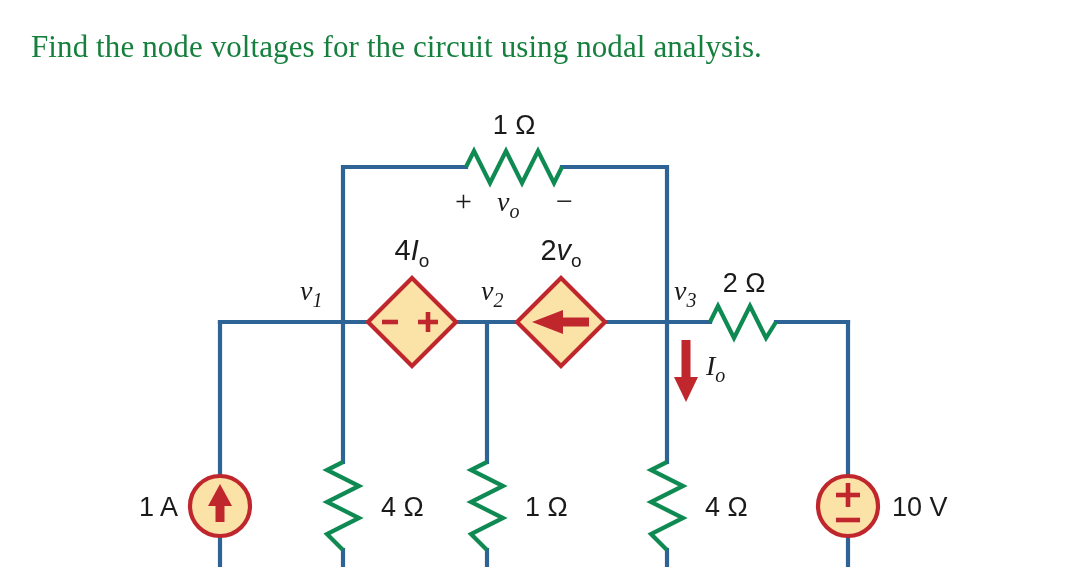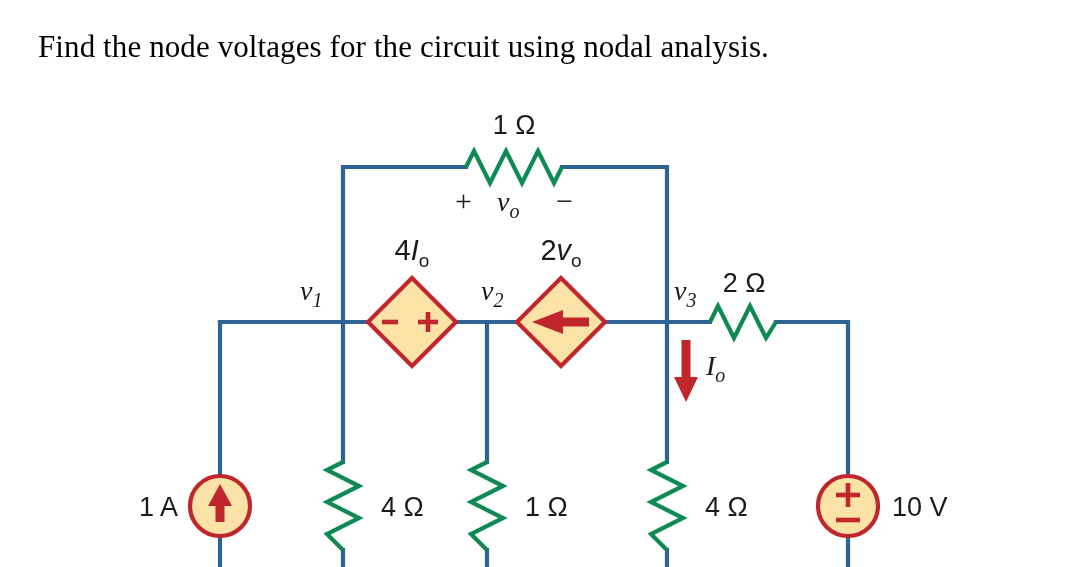--- a/index.html
+++ b/index.html
@@ -10,27 +10,27 @@
   #page {
     position: relative;
     width: 1088px;
     height: 567px;
     background: #ffffff;
     overflow: hidden;
     font-family: "Liberation Sans", sans-serif;
   }
   #prompt {
     position: absolute;
-    left: 38px;
+    left: 31px;
     top: 28px;
     width: 1020px;
     font-family: "Liberation Serif", serif;
     font-size: 31px;
     line-height: 38px;
-    color: #000000;
+    color: #15803d;
     letter-spacing: 0.1px;
     white-space: nowrap;
   }
   #figure {
     position: absolute;
     left: 0;
     top: 92px;
     width: 1088px;
     height: 475px;
   }

